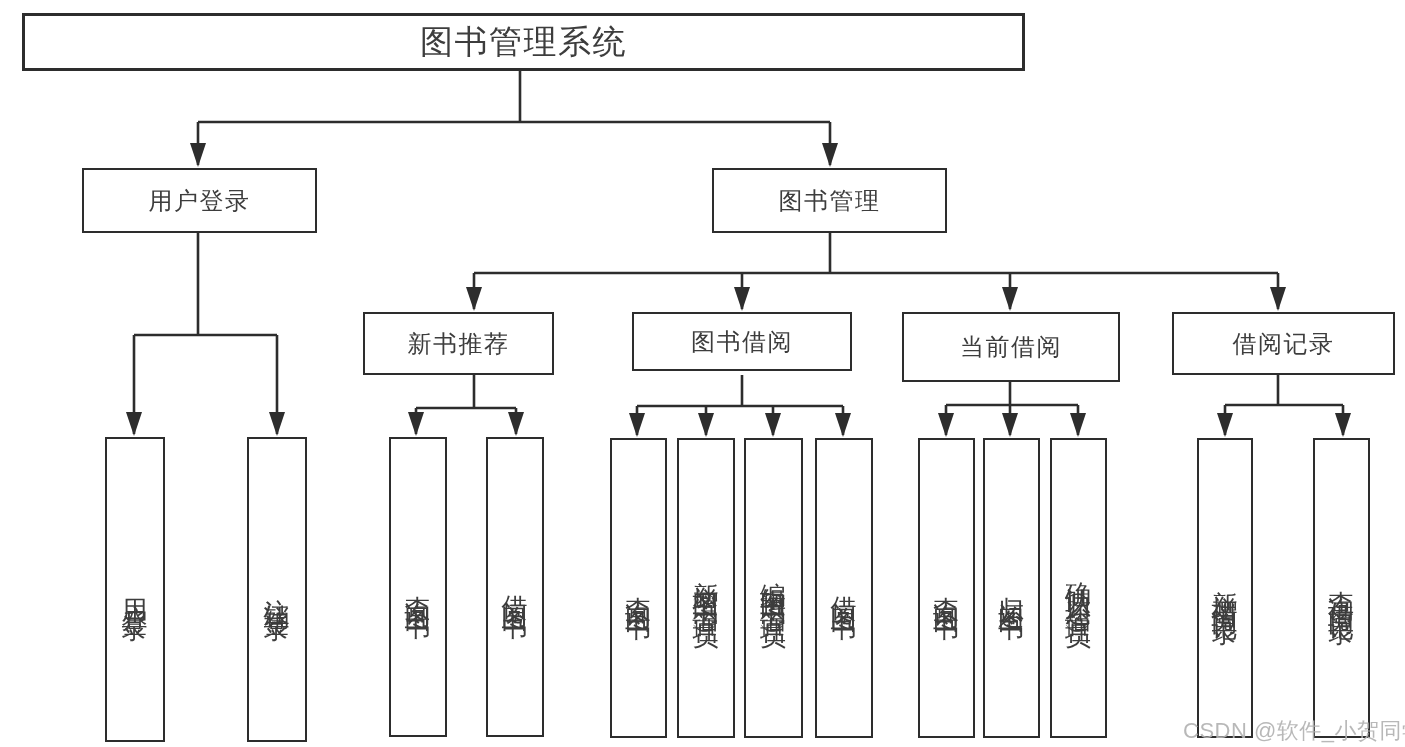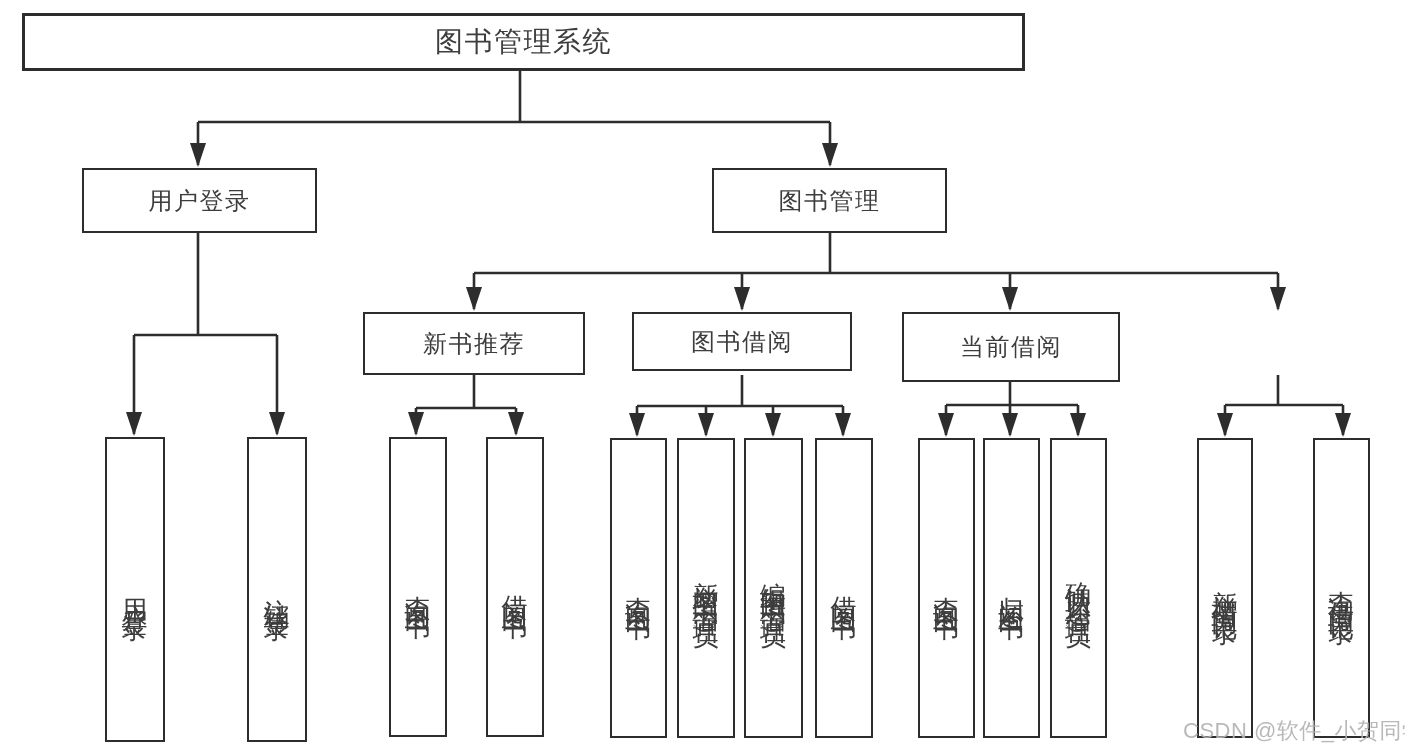--- a/index.html
+++ b/index.html
@@ -27,24 +27,24 @@
   }
   .vbox .vtext{
     writing-mode:vertical-lr;
     text-orientation:mixed;
     font-size:26px;
     letter-spacing:6px;
     line-height:1;
     white-space:nowrap;
   }
   
-  #n-root        {left:22px;  top:13px;  width:1003px; height:58px; border-width:3px; font-size:28px;}
+  #n-root        {left:22px;  top:13px;  width:1003px; height:58px; border-width:3px; font-size:33px;}
   #n-user-login  {left:82px;  top:168px; width:235px;  height:65px;}
   #n-book-mgmt   {left:712px; top:168px; width:235px;  height:65px;}
-  #n-new-book    {left:363px; top:312px; width:222px;  height:63px;}
+  #n-new-book    {left:363px; top:312px; width:191px;  height:63px;}
   #n-book-borrow {left:632px; top:312px; width:220px;  height:59px;}
   #n-cur-borrow  {left:902px; top:312px; width:218px;  height:70px;}
   #n-borrow-rec  {left:1172px;top:312px; width:223px;  height:63px;}
   #l-user-login  {left:105px; top:437px; width:60px; height:305px;}
   #l-logout      {left:247px; top:437px; width:60px; height:305px;}
   #l-nb-query    {left:389px; top:437px; width:58px; height:300px;}
   #l-nb-borrow   {left:486px; top:437px; width:58px; height:300px;}
   #l-bb-query    {left:610px; top:438px; width:57px; height:300px;}
   #l-bb-add      {left:677px; top:438px; width:58px; height:300px;}
   #l-bb-edit     {left:744px; top:438px; width:59px; height:300px;}
@@ -121,20 +121,23 @@
 
   <div class="box" id="n-new-book">
     <span>新书推荐</span>
   </div>
   <div class="box" id="n-book-borrow">
     <span>图书借阅</span>
   </div>
   <div class="box" id="n-cur-borrow">
     <span>当前借阅</span>
   </div>
+  <div class="box" id="n-borrow-rec">
+    <span>借阅记录</span>
+  </div>
 
   <div class="box vbox" id="l-user-login">
     <span class="vtext">用户登录</span>
   </div>
   <div class="box vbox" id="l-logout">
     <span class="vtext">注销登录</span>
   </div>
 
   <div class="box vbox" id="l-nb-query">
     <span class="vtext">查询图书</span>

